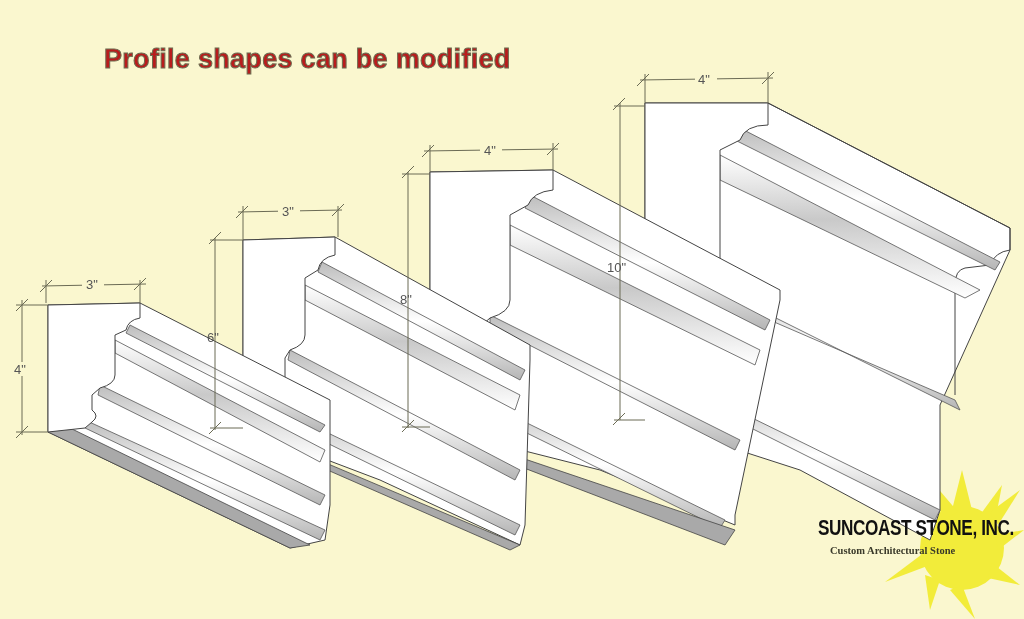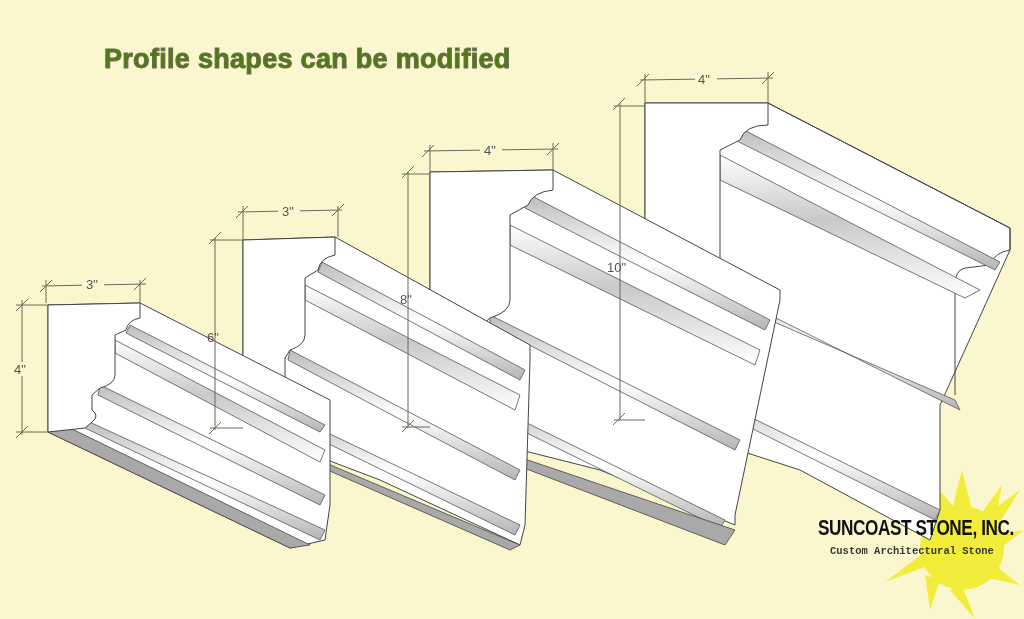--- a/index.html
+++ b/index.html
@@ -1,22 +1,22 @@
 <!DOCTYPE html>
 <html><head>
 <meta charset="utf-8">
 <style>
   html, body { margin: 0; padding: 0; }
   body { width: 1024px; height: 619px; overflow: hidden; background: #faf7cf; font-family: "Liberation Sans", sans-serif; }
   #stage { position: relative; width: 1024px; height: 619px; }
   svg { position: absolute; left: 0; top: 0; }
-  .title { position: absolute; left: 104px; top: 44px; font-family: "Liberation Sans", sans-serif; font-weight: bold; font-size: 27px; color: #4d7c0f; -webkit-text-stroke: 1px #6b6b50; letter-spacing: 0.3px; white-space: nowrap; }
+  .title { position: absolute; left: 104px; top: 44px; font-family: "Liberation Sans", sans-serif; font-weight: bold; font-size: 27px; color: #b91c1c; -webkit-text-stroke: 1px #6b6b50; letter-spacing: 0.3px; white-space: nowrap; }
   .dim { font-family: "Liberation Sans", sans-serif; font-size: 13px; fill: #555; }
   .brand { position: absolute; left: 818px; top: 515px; font-family: "Liberation Sans", sans-serif; font-weight: bold; font-size: 22px; color: #111; transform: scaleX(0.78); transform-origin: left top; letter-spacing: -0.5px; white-space: nowrap; }
-  .tagline { position: absolute; left: 830px; top: 545px; font-family: Liberation Mono, monospace; font-weight: bold; font-size: 10.5px; color: #3a3a2a; white-space: nowrap; }
+  .tagline { position: absolute; left: 830px; top: 545px; font-family: Liberation Serif, serif; font-weight: bold; font-size: 10.5px; color: #3a3a2a; white-space: nowrap; }
 </style>
 </head>
 <body>
 
 <div id="stage">
 
   <svg width="1024" height="619" viewBox="0 0 1024 619">
     <defs>
       <linearGradient id="bandShade" x1="0" y1="0" x2="0" y2="1">
         <stop offset="0" stop-color="#ffffff"></stop>

